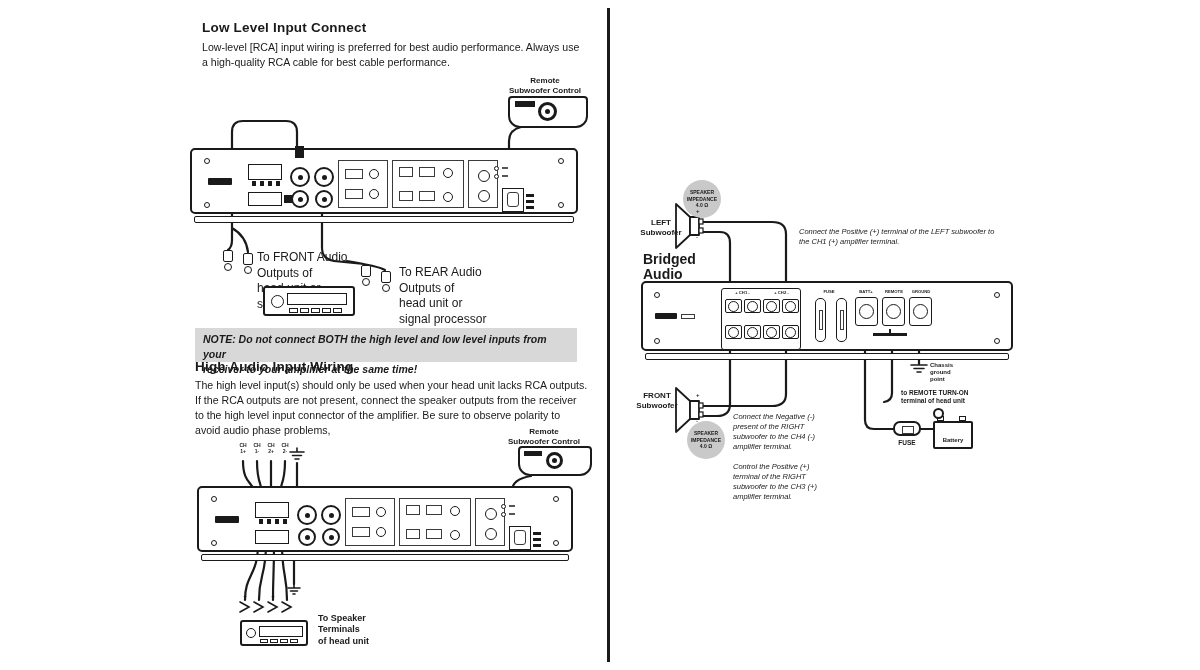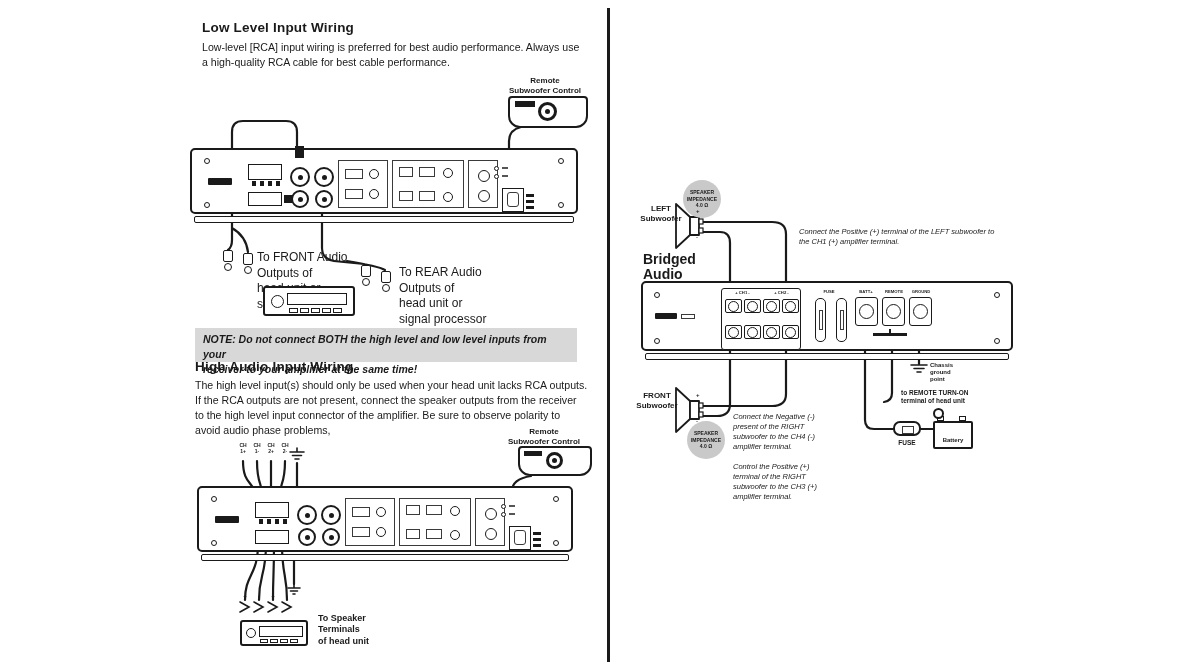--- a/index.html
+++ b/index.html
@@ -88,21 +88,21 @@
     <g>
       <polygon class="fil" points="676,388 690,401 690,419 676,432"></polygon>
       <rect class="fil" x="690" y="401" width="9" height="18"></rect>
       <rect class="fil2" x="699" y="403" width="4" height="5"></rect>
       <rect class="fil2" x="699" y="412" width="4" height="5"></rect>
     </g>
   </svg>
 
   <div class="a blk" style="left:607px;top:8px;width:3px;height:654px"></div>
 
-  <div class="a h1" style="left:202px;top:20px">Low Level Input Wiring</div>
+  <div class="a h1" style="left:202px;top:20px">Low Level Input Connect</div>
   <div class="a bodytext t" style="left:202px;top:40px;width:400px">Low-level [RCA] input wiring is preferred for best audio performance. Always use
 a high-quality RCA cable for best cable performance.</div>
 
   <div class="a lbl8 t" style="left:497px;top:76px;width:96px">Remote
 Subwoofer Control</div>
   <div class="a dev" style="left:508px;top:96px;width:80px;height:32px">
     <div class="a blk" style="left:5px;top:3px;width:20px;height:6px"></div>
     <div class="a ring" style="left:28px;top:4px;width:19px;height:19px;border-width:3px">
         <div class="dot"></div>
       </div>
@@ -286,21 +286,21 @@
     <div class="a btn" style="left:38px;top:17px;width:8px;height:4px"></div>
     <div class="a btn" style="left:48px;top:17px;width:8px;height:4px"></div>
   </div>
   <div class="a lbl9 t" style="left:318px;top:613px;width:80px">To Speaker
 Terminals
 of head unit</div>
 
   <div class="a badge t" style="left:683px;top:180px;width:38px;height:38px">SPEAKER
 IMPEDANCE
 4.0 Ω</div>
-  <div class="a lbl8 t" style="left:638px;top:204px;width:46px">LEFT
+  <div class="a lbl8 t" style="left:638px;top:218px;width:46px">LEFT
 Subwoofer</div>
   <span class="a tiny6" style="left:696px;top:208px;width:10px">+</span>
   <span class="a tiny6" style="left:696px;top:234px;width:10px">-</span>
 
   <div class="a it t" style="left:799px;top:227px;width:250px">Connect the Positive (+) terminal of the LEFT subwoofer to
 the CH1 (+) amplifier terminal.</div>
 
   <div class="a t" style="left:643px;top:252px;font-size:14px;font-weight:bold;line-height:1.1">Bridged
 Audio</div>
 

